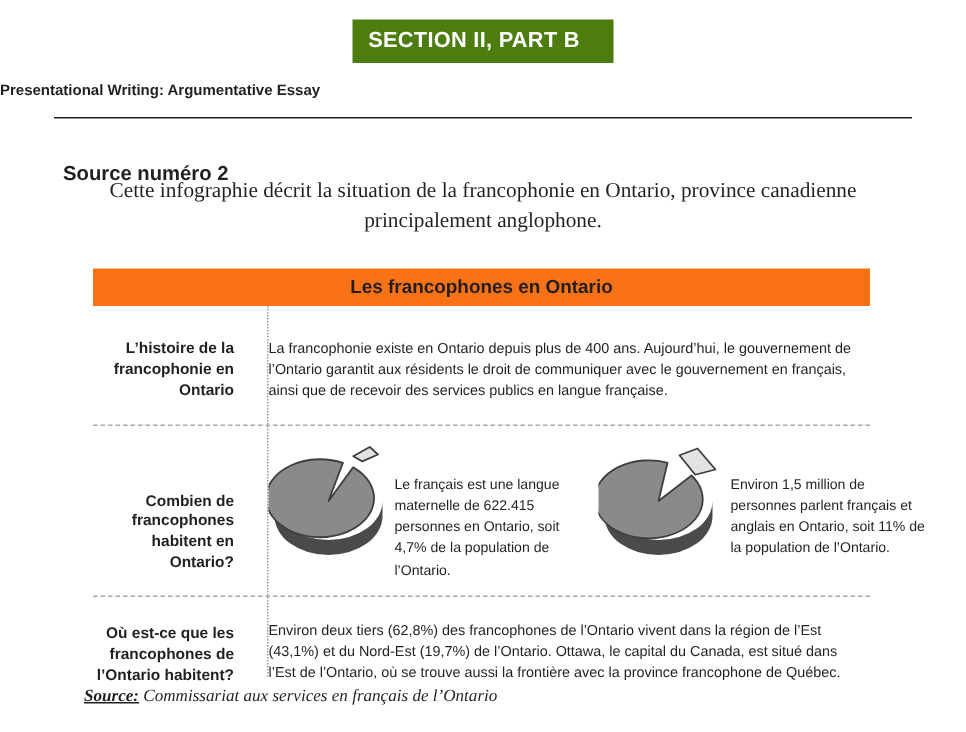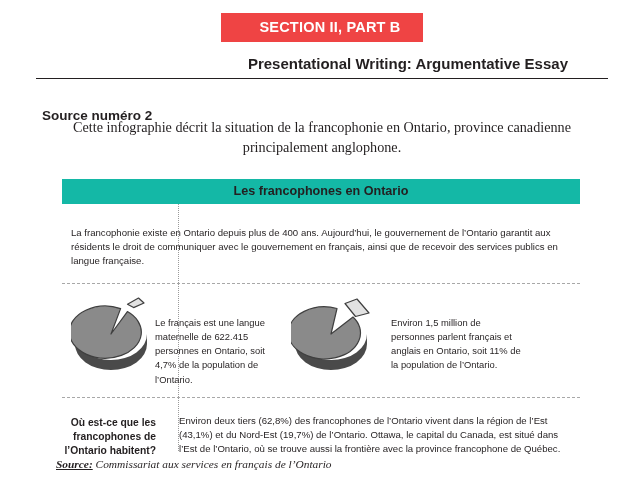--- a/index.html
+++ b/index.html
@@ -19,35 +19,35 @@
   
   .header-band {
     position: absolute;
     top: 13px;
     left: 0;
     width: 644px;
     text-align: center;
   }
   .section-banner {
     display: inline-block;
-    background: #ef4444;
+    background: #4d7c0f;
     color: #ffffff;
     font-weight: bold;
     font-size: 14.5px;
     letter-spacing: 0.2px;
-    padding: 6px 22px 7px 38px;
+    padding: 6px 22px 7px 10px;
   }
   .subtitle {
     position: absolute;
     top: 55px;
     left: 0;
     width: 568px;
-    text-align: right;
-    font-weight: bold;
-    font-size: 15px;
+    text-align: left;
+    font-weight: bold;
+    font-size: 10px;
     color: #231f20;
   }
   .top-rule {
     position: absolute;
     top: 78px;
     left: 36px;
     width: 572px;
     height: 0;
     border-top: 1.6px solid #231f20;
   }
@@ -74,21 +74,21 @@
   }
 
   
   .info {
     position: absolute;
     top: 179px;
     left: 62px;
     width: 518px;
   }
   .info-title {
-    background: #14b8a6;
+    background: #f97316;
     text-align: center;
     font-weight: bold;
     font-size: 12.6px;
     padding: 5px 0 6px 0;
     color: #231f20;
   }
   .vdivider {
     position: absolute;
     top: 179px;
     left: 178px;
@@ -145,21 +145,21 @@
     display: flex;
     align-items: flex-start;
   }
   .pie-unit .pie-text {
     font-size: 9.4px;
     line-height: 1.52;
     padding-top: 22px;
     color: #231f20;
   }
   .pie-1 .pie-text { width: 122px; margin-left: -2px; }
-  .pie-2 .pie-text { width: 132px; margin-left: 12px; }
+  .pie-2 .pie-text { width: 132px; margin-left: 0px; }
   .pie-gap { width: 14px; flex: 0 0 14px; }
 
   .row-3 { padding-top: 16px; padding-bottom: 16px; justify-content: center; }
   .row-3 .row-label { padding-top: 2px; }
   .row-3 .row-body { padding-right: 2px; }
 
   
   .citation {
     position: absolute;
     top: 458px;
@@ -184,26 +184,28 @@
 <div class="source-heading">Source numéro 2</div>
 <div class="source-desc">Cette infographie décrit la situation de la francophonie en Ontario, province canadienne principalement anglophone.</div>
 
 <div class="vdivider"></div>
 
 <div class="info">
 
   <div class="info-title">Les francophones en Ontario</div>
 
   <div class="row row-1">
+    <div class="row-label">L’histoire de la francophonie en Ontario</div>
     <div class="row-body">La francophonie existe en Ontario depuis plus de 400 ans. Aujourd’hui, le gouvernement de l’Ontario garantit aux résidents le droit de communiquer avec le gouvernement en français, ainsi que de recevoir des services publics en langue française.</div>
   </div>
 
   <div class="dash-sep"></div>
 
   <div class="row row-2">
+    <div class="row-label">Combien de francophones habitent en Ontario?</div>
     <div class="row-body">
       <div class="pies">
 
         <div class="pie-unit pie-1">
           <svg width="86" height="80" viewBox="0 0 86 80">
 
             <path d="M4,40 A36,26 0 0 0 76,40 L76,50 A36,26 0 0 1 4,50 Z" fill="#4a4a4a"></path>
 
             <path d="M40,40 L49.6,14.6 A36,26 0 1 0 56.4,17.6 Z" fill="#8a8a8a" stroke="#3f3f3f" stroke-width="1.2" stroke-linejoin="round"></path>
 

